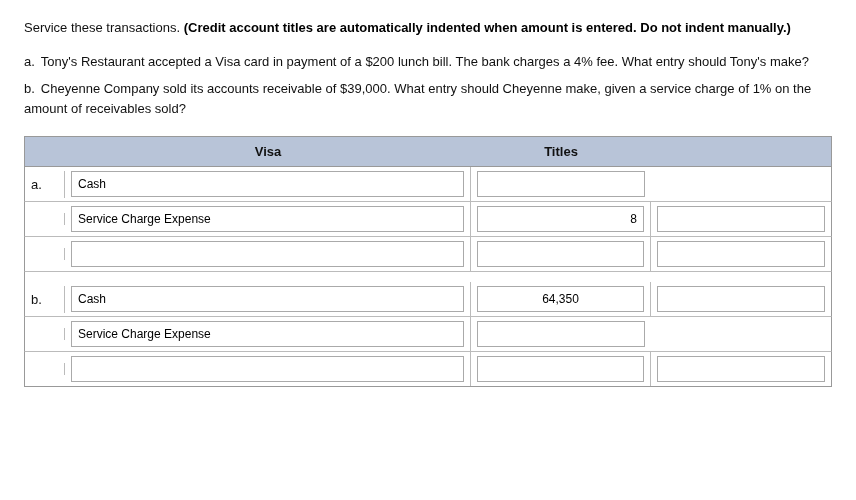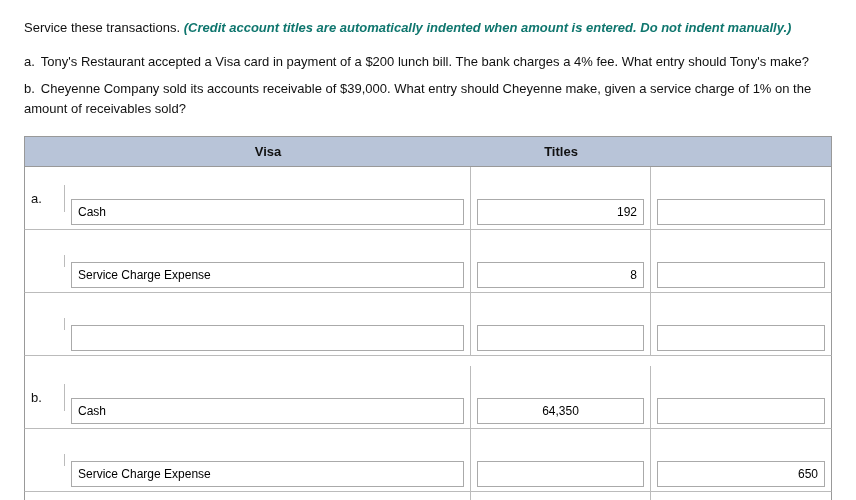--- a/index.html
+++ b/index.html
@@ -11,23 +11,22 @@
       min-height: 500px;
       padding: 18px 24px;
       color: #111;
     }
     .intro {
       font-size: 13px;
       margin-bottom: 14px;
       line-height: 1.5;
     }
     .intro .highlight {
-      font-style: italic;
       font-weight: bold;
-      color: #0f766e;
+      color: #000000;
     }
     .question {
       margin-bottom: 8px;
       line-height: 1.5;
     }
     .question-label {
       font-weight: normal;
       margin-right: 6px;
     }
     .questions-section {
@@ -71,21 +70,20 @@
       border-right: none;
     }
     .text-input {
       width: 100%;
       height: 26px;
       border: 1px solid #aaa;
       background: #fff;
       padding: 3px 6px;
       font-size: 12px;
       outline: none;
-      margin-top: 28px;
     }
     .text-input.has-value {
       background: #fff;
     }
     .label-col {
       border-right: 1px solid #bbb;
     }
     .debit-col {
       border-right: 1px solid #bbb;
     }
@@ -114,23 +112,20 @@
     <div class="col center">Visa</div>
     <div class="col center">Titles</div>
   </div>
 
   <div>
 
     <div class="table-row">
       <div class="row-label label-col">a.</div>
       <div class="input-cell label-col">
         <input class="text-input has-value" type="text" value="Cash" style="">
-      </div>
-      <div class="input-cell debit-col">
-        <input class="text-input has-value" type="text" value="192" style="text-align: right;">
       </div>
       <div class="input-cell credit-col">
         <input class="text-input" type="text" value="" style="">
       </div>
     </div>
 
     <div class="table-row">
       <div class="row-label label-col"></div>
       <div class="input-cell label-col">
         <input class="text-input has-value" type="text" value="Service Charge Expense" style="">
@@ -175,23 +170,20 @@
     </div>
 
     <div class="table-row">
       <div class="row-label label-col"></div>
       <div class="input-cell label-col">
         <input class="text-input has-value" type="text" value="Service Charge Expense" style="">
       </div>
       <div class="input-cell debit-col">
         <input class="text-input" type="text" value="" style="">
       </div>
-      <div class="input-cell credit-col">
-        <input class="text-input has-value" type="text" value="650" style="text-align: right;">
-      </div>
     </div>
 
     <div class="table-row" style="border-bottom: 1px solid #999;">
       <div class="row-label label-col"></div>
       <div class="input-cell label-col">
         <input class="text-input" type="text" value="" style="">
       </div>
       <div class="input-cell debit-col">
         <input class="text-input" type="text" value="" style="">
       </div>

